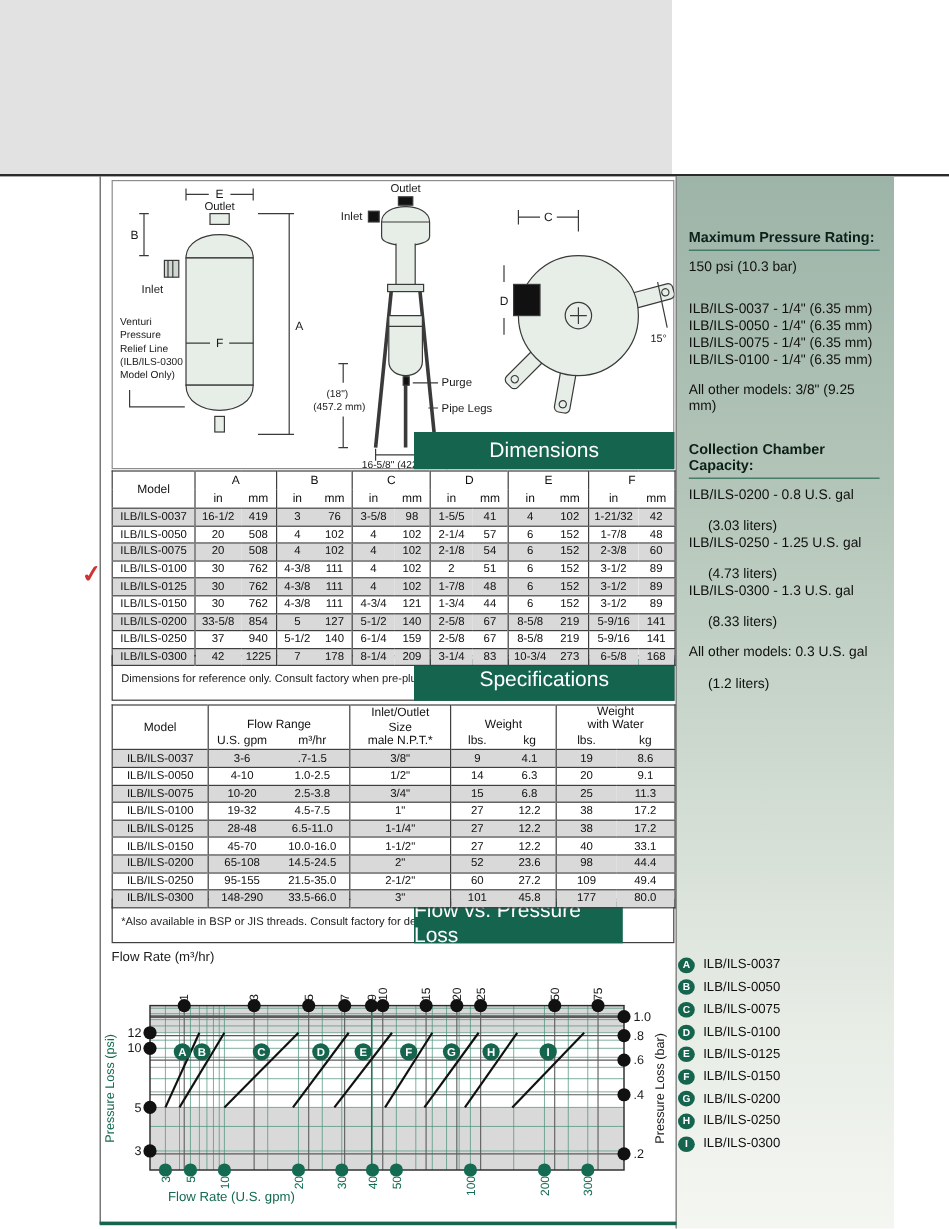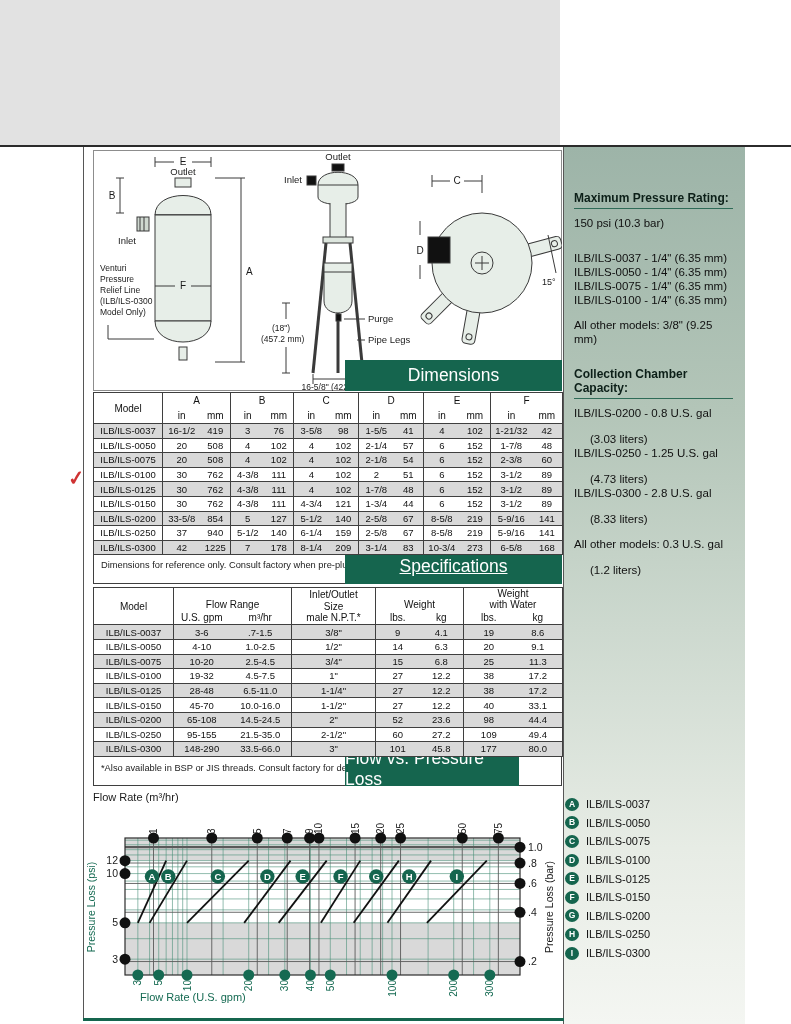--- a/index.html
+++ b/index.html
@@ -15,21 +15,21 @@
   .left-border{left:83px;top:147px;width:1px;height:873px;background:#565656;}
   .divider{left:563px;top:147px;width:1px;height:877px;background:#565656;}
   .bottom-green{left:83px;top:1018px;width:481px;height:2.5px;background:#15654e;}
   
   .drawings-box{left:93px;top:150px;width:469px;height:241px;background:#fff;border:1px solid #8d8d8d;box-sizing:border-box;}
   .drw{position:absolute;top:0;}
   svg text{font-family:"Liberation Sans",sans-serif;}
   
   .sec-banner{background:#15654e;color:#fff;display:flex;align-items:center;justify-content:center;font-size:17.5px;}
   .banner-dims{left:345px;top:360px;width:217px;height:31px;}
-  .banner-spec{left:345px;top:549px;width:217px;height:35px;text-decoration:underline;}
+  .banner-spec{left:345px;top:549px;width:217px;height:35px;}
   .banner-flow{left:345px;top:751px;width:174px;height:35px;}
   
   table.grid{border-collapse:collapse;table-layout:fixed;width:469px;font-size:9.5px;color:#111;
       border:1.4px solid #3f3f3f;}
   table.grid th,table.grid td{border:0;border-top:1px solid #3f3f3f;text-align:center;padding:0 1px;
       font-weight:normal;white-space:nowrap;overflow:hidden;}
   table.grid td{height:13.6px;}
   table.grid .gs{border-left:1px solid #3f3f3f;}
   table.grid thead th{border-top:0;}
   table.grid tbody tr.odd{background:#d9d9d9;}
@@ -437,21 +437,21 @@
           <td class="">1.0-2.5</td>
           <td class="gs">1/2"</td>
           <td class="gs">14</td>
           <td class="">6.3</td>
           <td class="gs">20</td>
           <td class="">9.1</td>
         </tr>
         <tr class="odd">
           <td class="">ILB/ILS-0075</td>
           <td class="gs">10-20</td>
-          <td class="">2.5-4.5</td>
+          <td class="">2.5-3.8</td>
           <td class="gs">3/4"</td>
           <td class="gs">15</td>
           <td class="">6.8</td>
           <td class="gs">25</td>
           <td class="">11.3</td>
         </tr>
         <tr class="">
           <td class="">ILB/ILS-0100</td>
           <td class="gs">19-32</td>
           <td class="">4.5-7.5</td>
@@ -688,21 +688,21 @@
         <div class="sb-line">ILB/ILS-0100 - 1/4" (6.35 mm)</div>
         <div class="sb-gap"></div>
         <div class="sb-line">All other models: 3/8" (9.25 mm)</div>
       </div>
       <div class="sb-section">
         <div class="sb-title">Collection Chamber Capacity:</div>
         <div class="sb-line">ILB/ILS-0200 - 0.8 U.S. gal</div>
         <div class="sb-line indent">(3.03 liters)</div>
         <div class="sb-line">ILB/ILS-0250 - 1.25 U.S. gal</div>
         <div class="sb-line indent">(4.73 liters)</div>
-        <div class="sb-line">ILB/ILS-0300 - 2.8 U.S. gal</div>
+        <div class="sb-line">ILB/ILS-0300 - 1.3 U.S. gal</div>
         <div class="sb-line indent">(8.33 liters)</div>
         <div class="sb-gap"></div>
         <div class="sb-line">All other models: 0.3 U.S. gal</div>
         <div class="sb-line indent">(1.2 liters)</div>
       </div>
       <div class="legend" id="legend">
         <div class="legend-item">
           <span class="legend-circle">A</span>
           <span class="legend-label">ILB/ILS-0037</span>
         </div>

